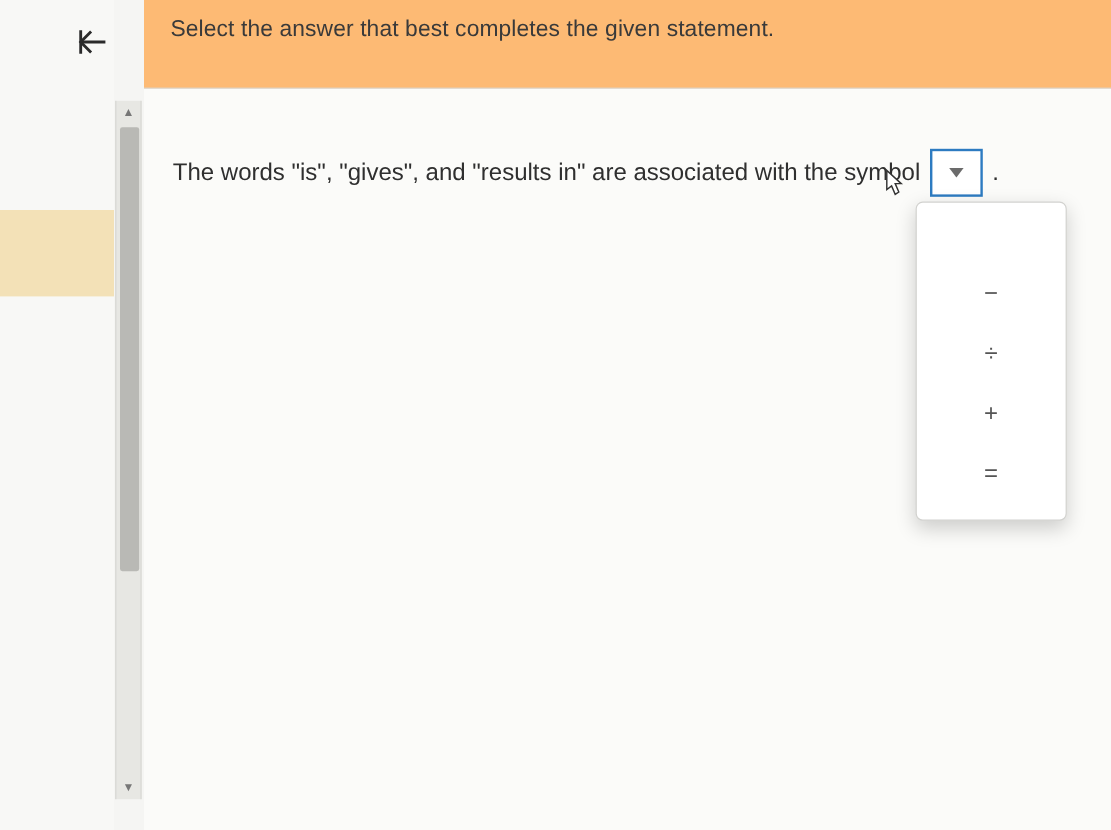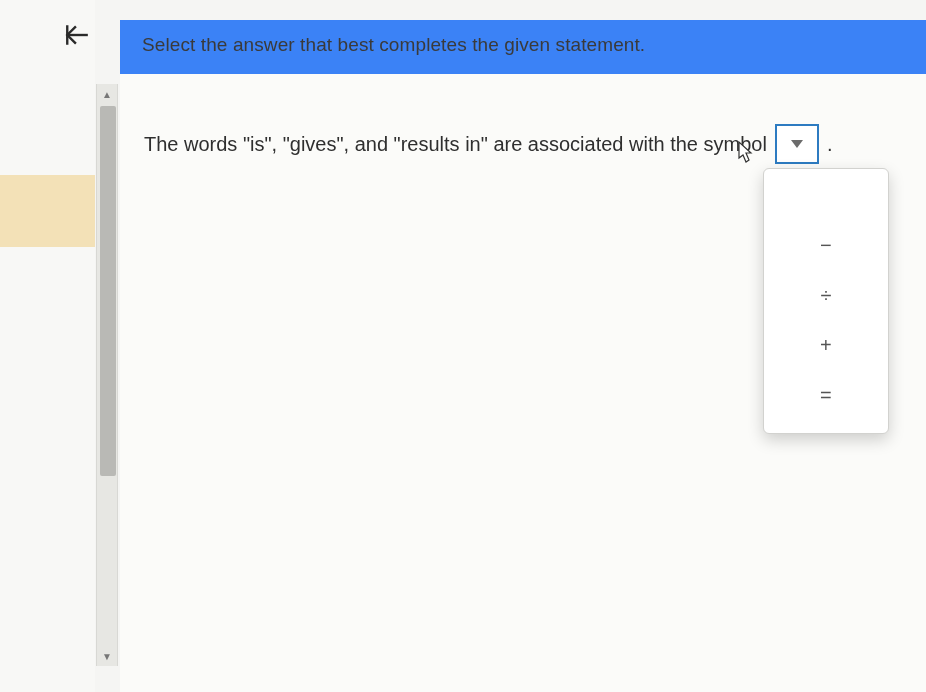--- a/index.html
+++ b/index.html
@@ -74,23 +74,22 @@
       cursor: pointer;
     }
     .scroll-arrow.down { position: absolute; bottom: 0; left: 0; }
     .instruction-bar {
       position: absolute;
       left: 120px;
       top: 0;
       right: 0;
       height: 74px;
       padding: 14px 22px 0 22px;
-      background: #3b82f6;
+      background: #fdba74;
       border-bottom: 1px solid #d6d6d2;
-      margin-top: 20px;
     }
     .instruction-text {
       font-size: 19px;
       color: #3a3a3a;
       letter-spacing: 0.1px;
     }
     .content-area {
       position: absolute;
       left: 120px;
       top: 74px;

